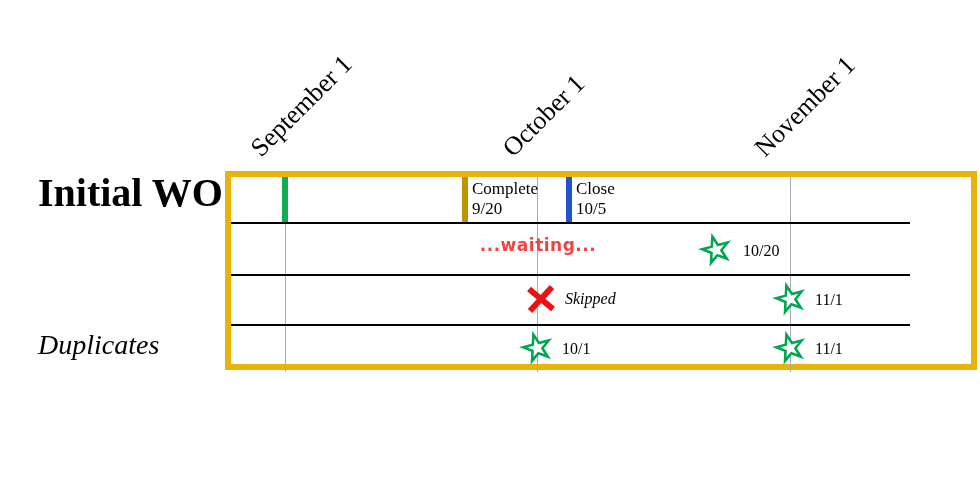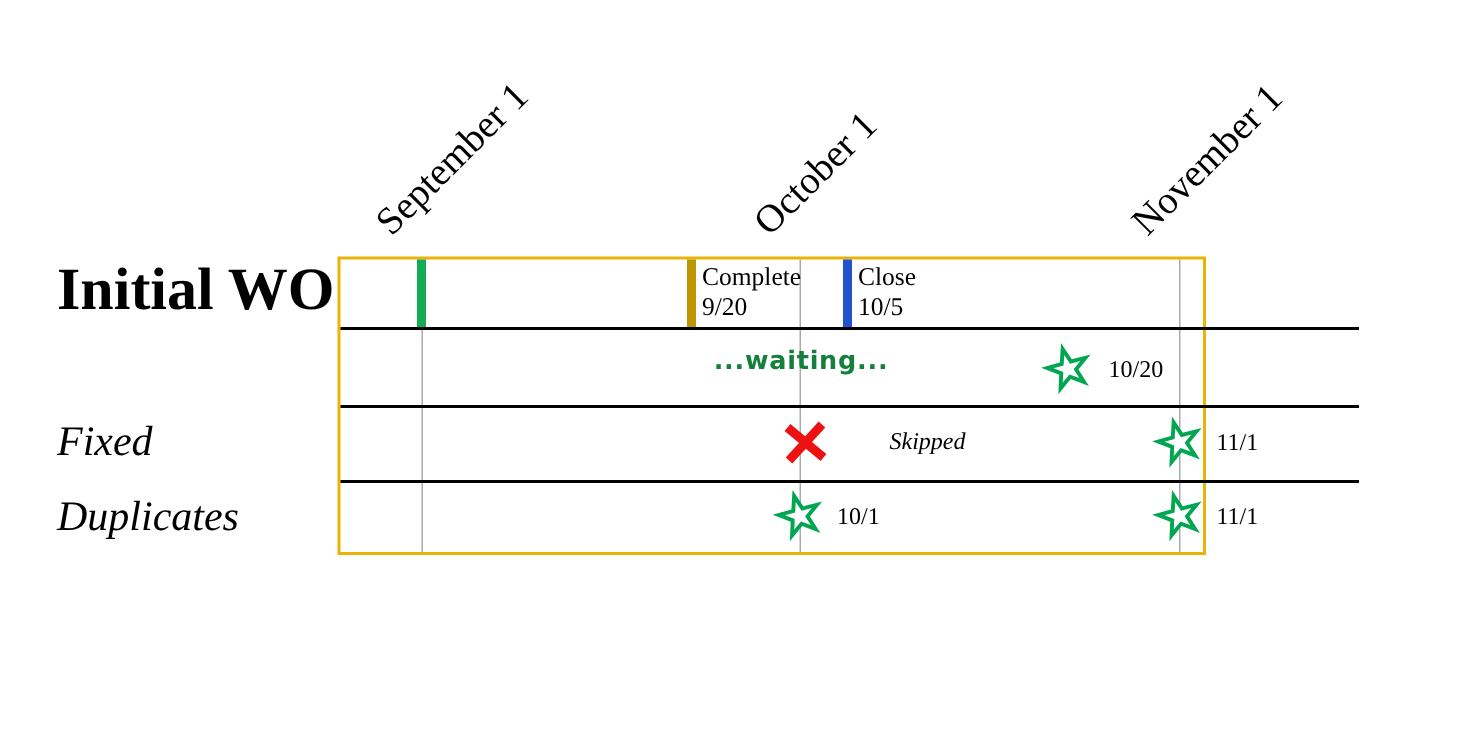--- a/index.html
+++ b/index.html
@@ -37,23 +37,23 @@
     white-space: nowrap;
   }
   .row-label.bold { font-weight: bold; font-size: 40px; }
   .row-label.italic { font-style: italic; }
 
   
   .grid-table {
     position: absolute;
     left: 225px;
     top: 171px;
-    width: 579px;
+    width: 752px;
     height: 199px;
-    border: 2px solid #eab308;
+    border: 6px solid #eab308;
     box-sizing: border-box;
   }
   .gridline {
     position: absolute;
     top: 0;
     width: 1px;
     height: 195px;
     background: #aaaaaa;
   }
   .row-divider {
@@ -88,21 +88,21 @@
   .waiting-text {
     position: absolute;
     left: 216px;
     top: 58px;
     width: 182px;
     text-align: center;
     font-family: "DejaVu Sans", sans-serif;
     font-size: 17px;
     font-weight: bold;
     letter-spacing: 0.5px;
-    color: #15803d;
+    color: #ef4444;
     white-space: nowrap;
   }
 
   .star-icon {
     position: absolute;
     width: 38px;
     height: 38px;
   }
   .x-icon {
     position: absolute;
@@ -121,21 +121,20 @@
 </head>
 <body>
 
 <div class="page">
 
   <div class="month-label" style="left:266px; top:133px;">September 1</div>
   <div class="month-label" style="left:518px; top:133px;">October 1</div>
   <div class="month-label" style="left:770px; top:133px;">November 1</div>
 
   <div class="row-label bold" style="top:177px;">Initial WO</div>
-  <div class="row-label italic" style="top:279px;">Fixed</div>
   <div class="row-label italic" style="top:329px;text-align:right;">Duplicates</div>
 
   <div class="grid-table">
 
     <div class="gridline" style="left:54px;"></div>
     <div class="gridline" style="left:306px;"></div>
     <div class="gridline" style="left:559px;"></div>
 
     <div class="row-divider" style="top:45px;"></div>
     <div class="row-divider" style="top:97px;"></div>
@@ -162,21 +161,21 @@
         <polygon points="18,1 21.9,12.7 34.2,12.8 24.3,20.0 28.0,31.8 18,24.6 8.0,31.8 11.7,20.0 1.8,12.8 14.1,12.7" fill="#00A651"></polygon>
         <polygon fill="#ffffff" points="18,8.8 20.1,15.1 26.8,15.2 21.4,19.1 23.4,25.4 18,21.6 12.6,25.4 14.6,19.1 9.3,15.2 15.9,15.1"></polygon>
       </g>
     </svg>
     <div class="event-label" style="left:512px; top:62px;">10/20</div>
 
     <svg class="x-icon" style="left:292px; top:104px;" viewBox="0 0 36 36">
       <line x1="6" y1="8" x2="30" y2="28" stroke-width="6" stroke="#EE1111"></line>
       <line x1="29" y1="6" x2="7" y2="30" stroke-width="6" stroke="#EE1111"></line>
     </svg>
-    <div class="event-label italic" style="left:334px; top:110px;margin-left:32px;">Skipped</div>
+    <div class="event-label italic" style="left:334px; top:110px;">Skipped</div>
 
     <svg class="star-icon" style="left:540px; top:103px;" viewBox="0 0 36 36">
       <g transform="rotate(-15 18 18)">
         <polygon points="18,1 21.9,12.7 34.2,12.8 24.3,20.0 28.0,31.8 18,24.6 8.0,31.8 11.7,20.0 1.8,12.8 14.1,12.7" fill="#00A651"></polygon>
         <polygon fill="#ffffff" points="18,8.8 20.1,15.1 26.8,15.2 21.4,19.1 23.4,25.4 18,21.6 12.6,25.4 14.6,19.1 9.3,15.2 15.9,15.1"></polygon>
       </g>
     </svg>
     <div class="event-label" style="left:584px; top:111px;">11/1</div>
 
     <svg class="star-icon" style="left:287px; top:152px;" viewBox="0 0 36 36">

